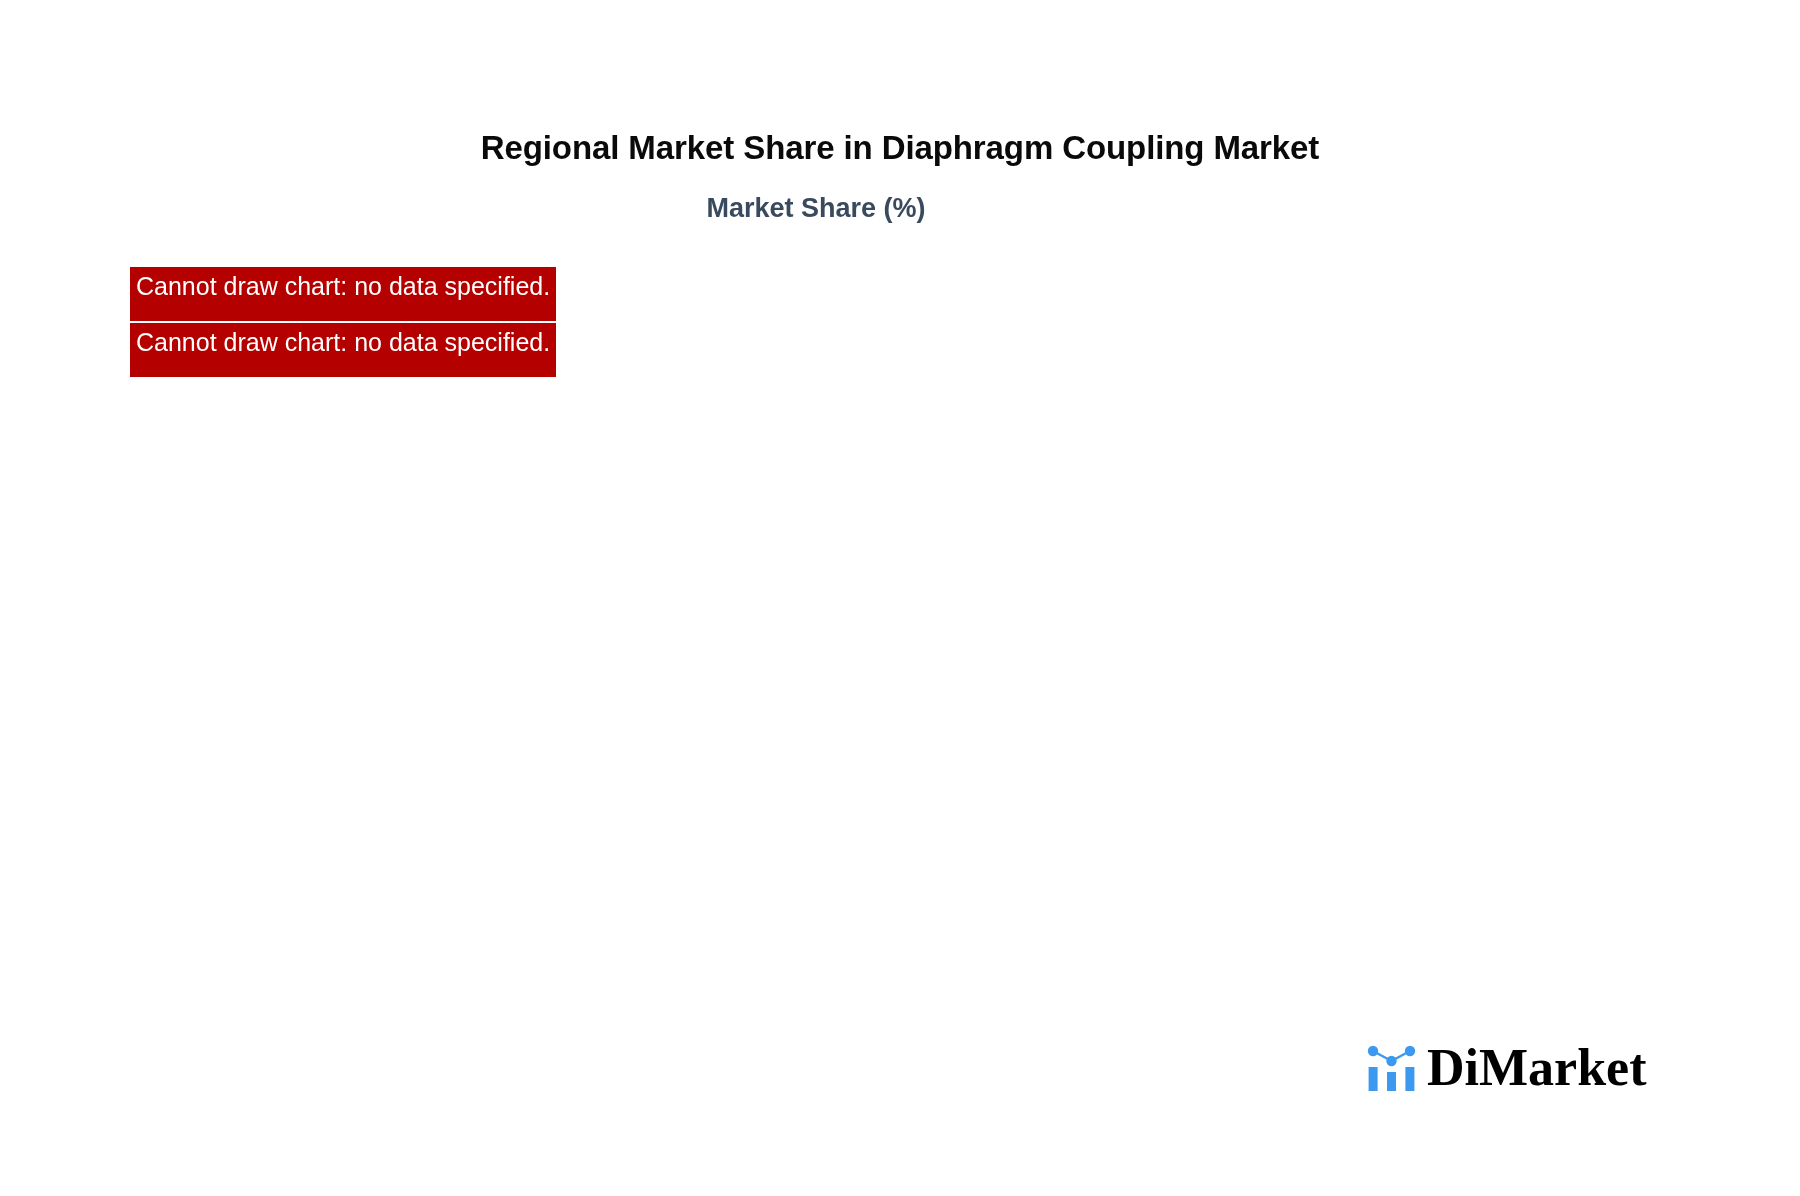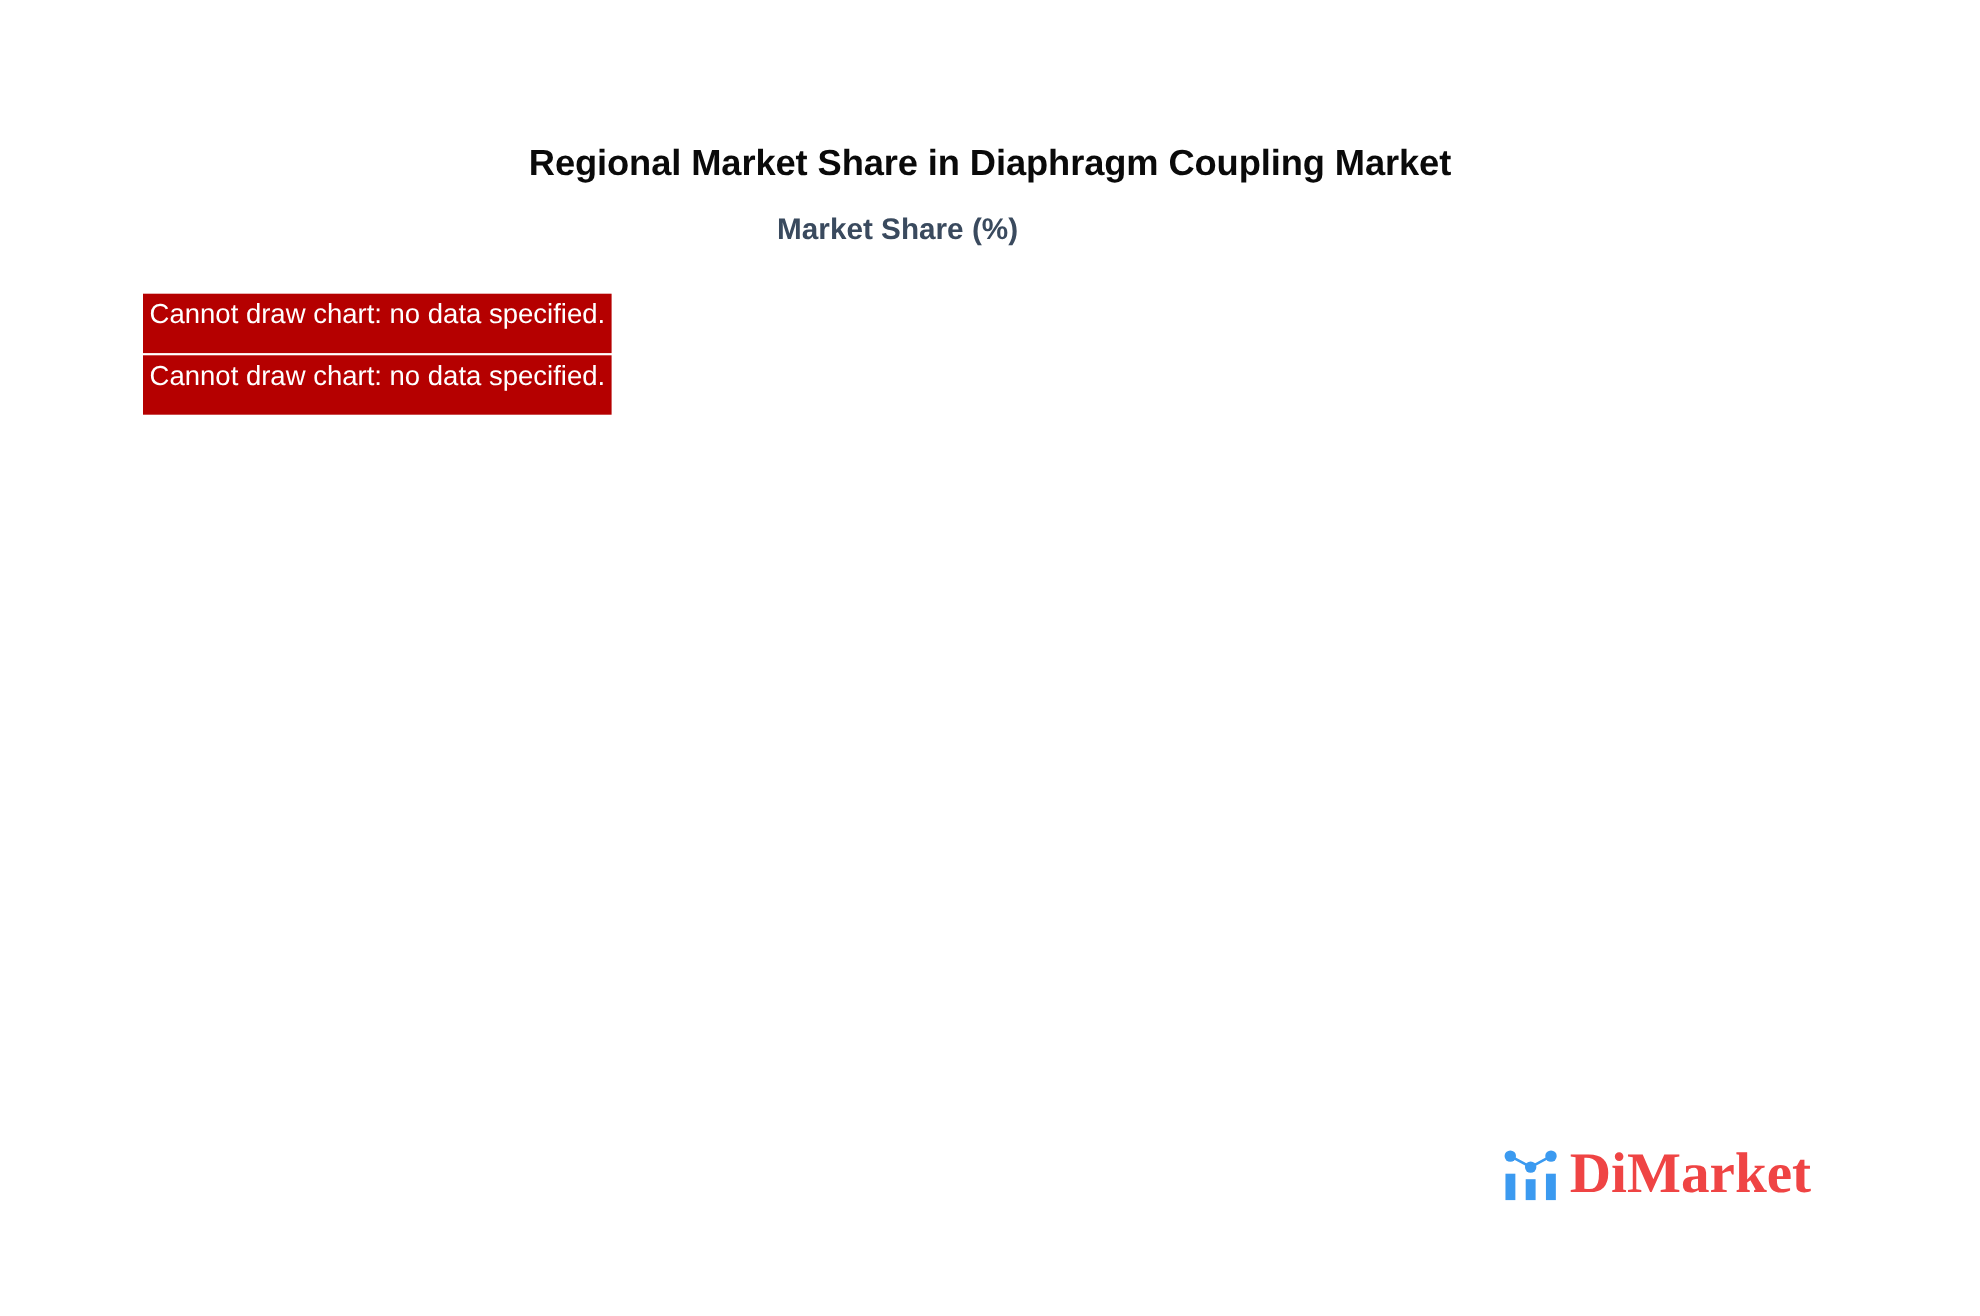--- a/index.html
+++ b/index.html
@@ -111,21 +111,21 @@
   #brand-logo-mark {
     display: block;
     width: 52px;
     height: 52px;
   }
 
   #brand-logo-text {
     font-family: "Liberation Serif", "DejaVu Serif", serif;
     font-size: 52px;
     font-weight: bold;
-    color: #ef4444;
+    color: #000000;
     line-height: 52px;
     letter-spacing: 0px;
     white-space: nowrap;
   }
 </style>
 </head>
 <body>
 
 <div id="page">
 

